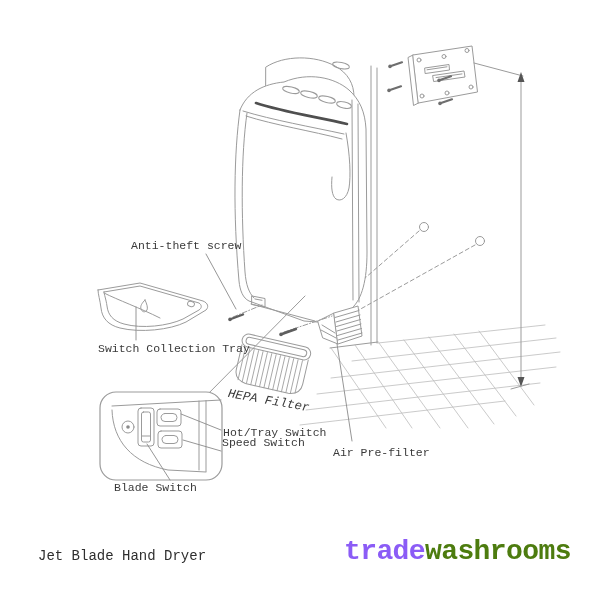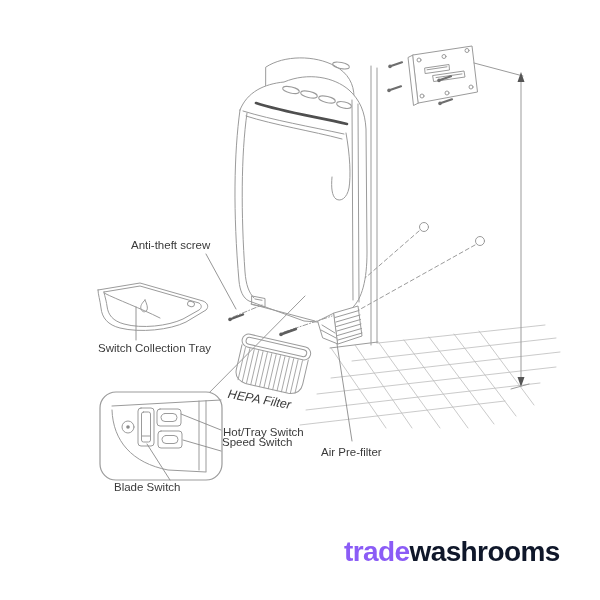--- a/index.html
+++ b/index.html
@@ -1,21 +1,21 @@
 <!DOCTYPE html>
 <html><head>
 <meta charset="utf-8">
 <style>
   html,body{margin:0;padding:0;background:#fff;}
   #stage{position:relative;width:600px;height:586px;background:#ffffff;overflow:hidden;
-         font-family:Liberation Sans, sans-serif;}
+         font-family:Liberation Mono, monospace;}
   #artwork{position:absolute;left:0;top:0;}
   .lbl{position:absolute;font-size:11.5px;color:#3a3a3a;white-space:nowrap;line-height:13px;}
   .lbl-hepa{font-style:italic;font-size:12.5px;transform:rotate(10deg);transform-origin:0 0;}
-  .lbl-note{line-height:13px;}
+  .lbl-note{line-height:13px;margin-left:12px;}
   #product-title{position:absolute;left:38px;top:548px;font-size:14px;color:#2e2e2e;}
   #brand-logo{position:absolute;left:344px;top:536px;font-size:28px;font-weight:700;
               letter-spacing:-0.6px;line-height:32px;white-space:nowrap;}
 </style>
 </head>
 <body>
 
 <div id="stage">
 
   <svg id="artwork" width="600" height="600" viewBox="0 0 600 600">
@@ -189,18 +189,19 @@
   <div class="lbl" style="left:223px;top:426px">Hot/Tray Switch</div>
 
   <div class="lbl" style="left:222px;top:436px">Speed Switch</div>
 
   <div class="lbl" style="left:114px;top:481px">Blade Switch</div>
 
   <div class="lbl lbl-note" style="left:321px;top:446px">
     <div>Air Pre-filter</div>
   </div>
 
+  <div id="product-title">Jet Blade Hand Dryer</div>
 
   <div id="brand-logo">
-    <span style="color: #8b5cf6;">trade</span><span style="color: #0f172a;">washrooms</span>
+    <span style="color: #8b5cf6;">trade</span><span style="color: #4d7c0f;">washrooms</span>
   </div>
 
 </div>
 
 </body></html>

